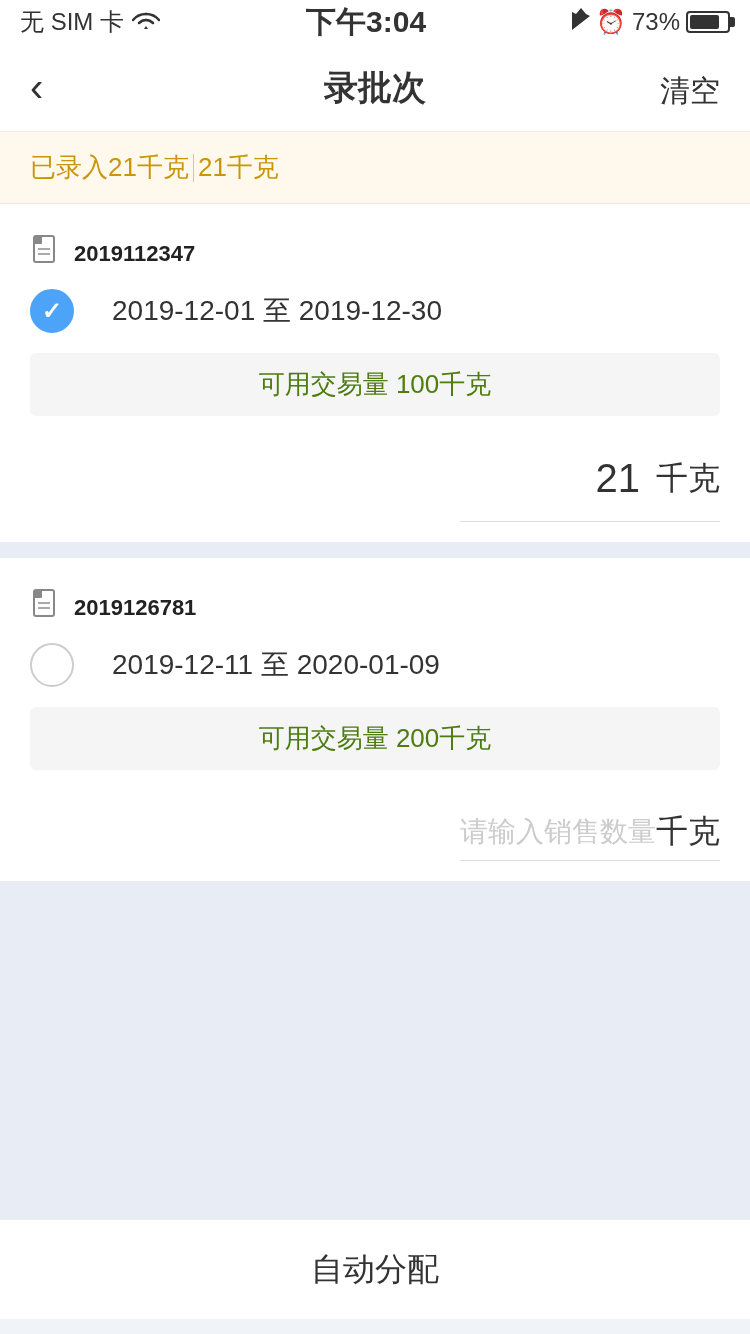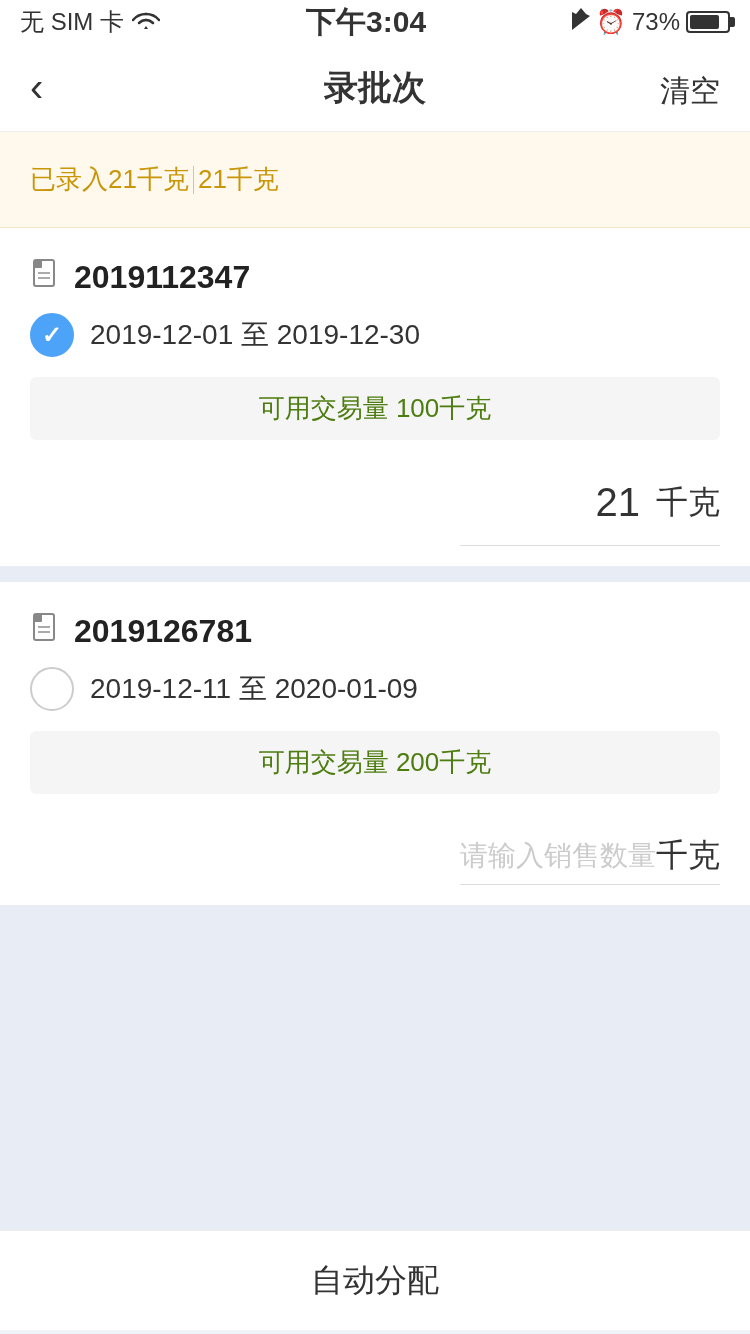--- a/index.html
+++ b/index.html
@@ -96,21 +96,21 @@
     .nav-action {
       font-size: 30px;
       color: #333;
       cursor: pointer;
       margin-top: 8px;
     }
 
     
     .info-banner {
       background: #fff9ed;
-      padding: 30px 30px;
+      padding: 18px 30px;
       display: flex;
       align-items: center;
       gap: 4px;
       border-bottom: 1px solid #f0e8c8;
     }
     .info-banner-item {
       font-size: 26px;
       color: #c9960a;
     }
     .info-banner-divider {
@@ -129,28 +129,28 @@
       display: flex;
       align-items: center;
       gap: 12px;
       margin-bottom: 16px;
     }
     .batch-icon {
       font-size: 30px;
       color: #555;
     }
     .batch-id {
-      font-size: 32px;
+      font-size: 22px;
       font-weight: 600;
       color: #222;
     }
     .batch-date-row {
       display: flex;
       align-items: center;
-      gap: 16px;
+      gap: 38px;
       margin-bottom: 20px;
     }
     .radio-circle {
       width: 44px;
       height: 44px;
       border-radius: 50%;
       border: 2px solid #ccc;
       background: #fff;
       display: flex;
       align-items: center;
@@ -227,21 +227,21 @@
     
     .gray-area {
       background: #e8edf5;
       flex: 1;
       min-height: 400px;
     }
 
     
     .bottom-bar {
       position: fixed;
-      bottom: 4px;
+      bottom: 15px;
       left: 0;
       width: 750px;
       height: 100px;
       display: flex;
       background: #fff;
       border-top: 1px solid #eee;
       flex-direction: column;
     }
     .btn-auto {
       flex: 1;

